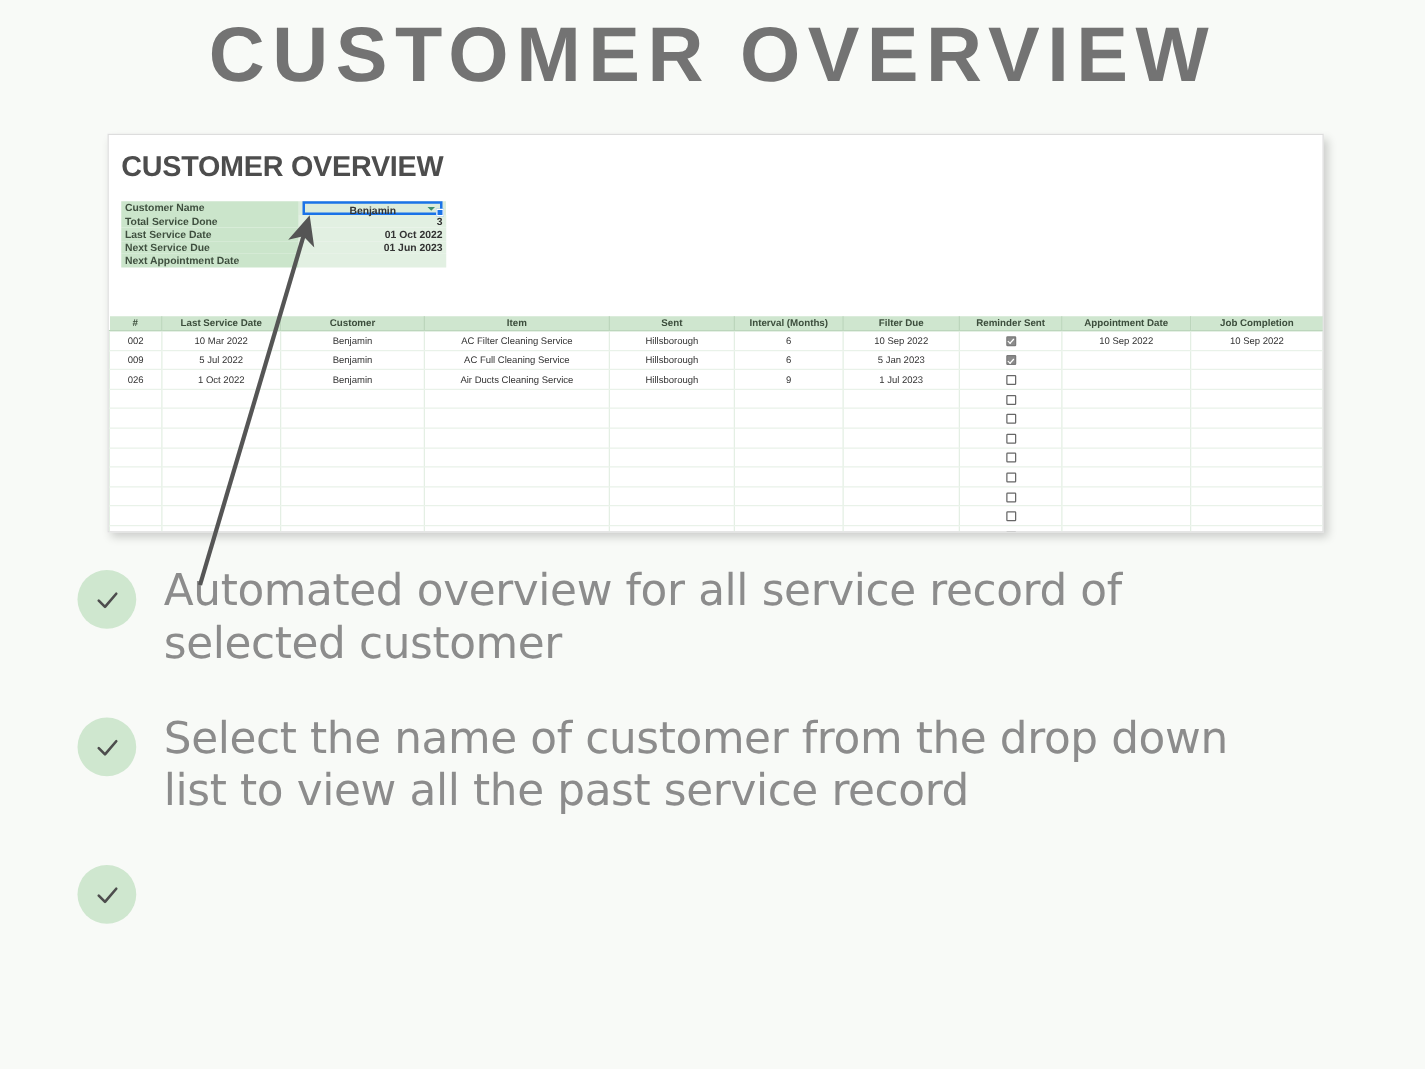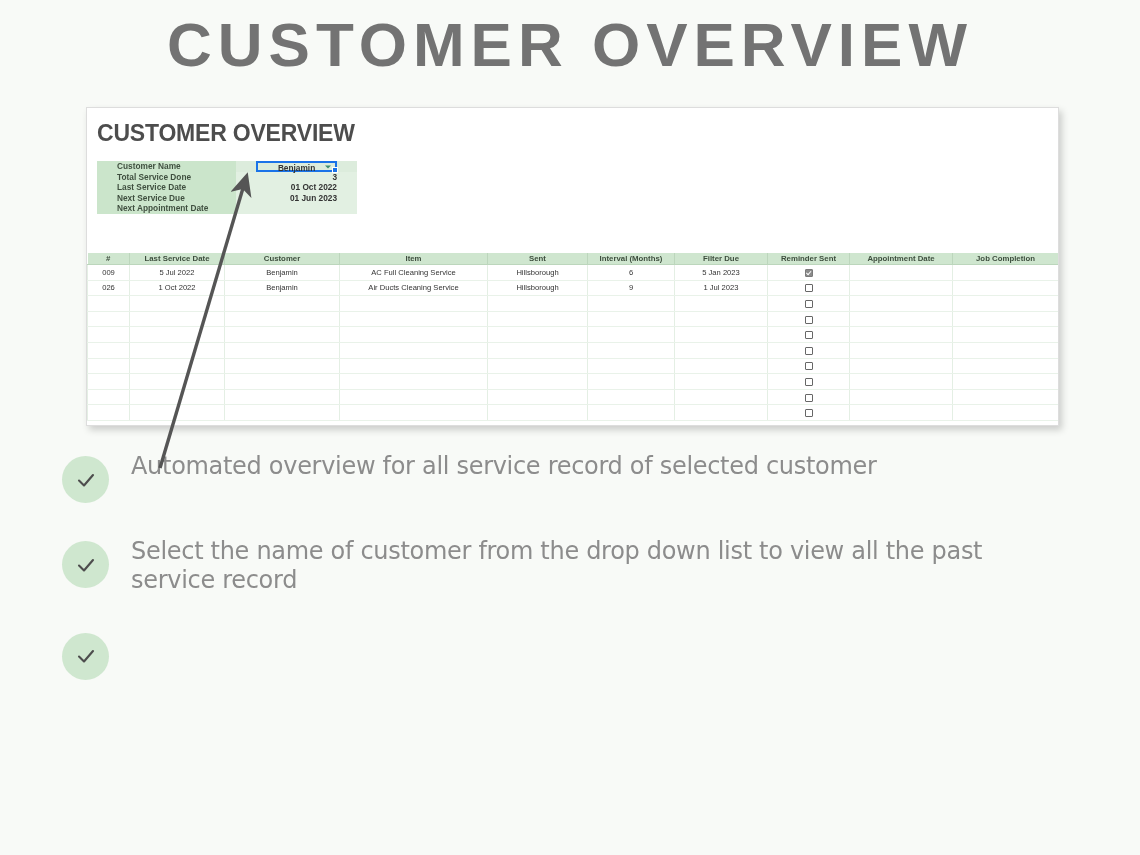--- a/index.html
+++ b/index.html
@@ -53,21 +53,21 @@
   .summary {
     position: absolute;
     left: 10px;
     top: 53px;
     width: 260px;
     border-collapse: collapse;
     font-size: 8.5px;
   }
   .summary td {
     height: 10.4px;
-    padding: 0 20px;
+    padding: 0 3px;
     line-height: 10.4px;
   }
   .summary .lbl {
     width: 143px;
     background: #cbe5cb;
     color: #3f4f3f;
     font-weight: bold;
     font-size: 8.3px;
     text-align: left;
   }
@@ -218,21 +218,21 @@
     border-radius: 50%;
     background: #cfe7cf;
     display: flex;
     align-items: center;
     justify-content: center;
     margin-right: 22px;
     margin-top: 4px;
   }
   .feature-check svg { display: block; }
   .feature-text {
-    font-size: 24px;
+    font-size: 35px;
     line-height: 1.2;
     color: #8c8c8c;
     font-weight: normal;
     font-family: "DejaVu Sans", sans-serif;
     letter-spacing: -0.3px;
     max-width: 900px;
   }
 </style>
 </head>
 <body>
@@ -292,20 +292,32 @@
           <th>Sent</th>
           <th>Interval (Months)</th>
           <th>Filter Due</th>
           <th>Reminder Sent</th>
           <th>Appointment Date</th>
           <th>Job Completion</th>
         </tr>
       </thead>
     <tbody id="table-body">
         <tr>
+          <td>002</td>
+          <td>10 Mar 2022</td>
+          <td>Benjamin</td>
+          <td>AC Filter Cleaning Service</td>
+          <td>Hillsborough</td>
+          <td>6</td>
+          <td>10 Sep 2022</td>
+          <td><span class="chk checked"></span></td>
+          <td>10 Sep 2022</td>
+          <td>10 Sep 2022</td>
+        </tr>
+        <tr>
           <td>009</td>
           <td>5 Jul 2022</td>
           <td>Benjamin</td>
           <td>AC Full Cleaning Service</td>
           <td>Hillsborough</td>
           <td>6</td>
           <td>5 Jan 2023</td>
           <td><span class="chk checked"></span></td>
           <td></td>
           <td></td>

